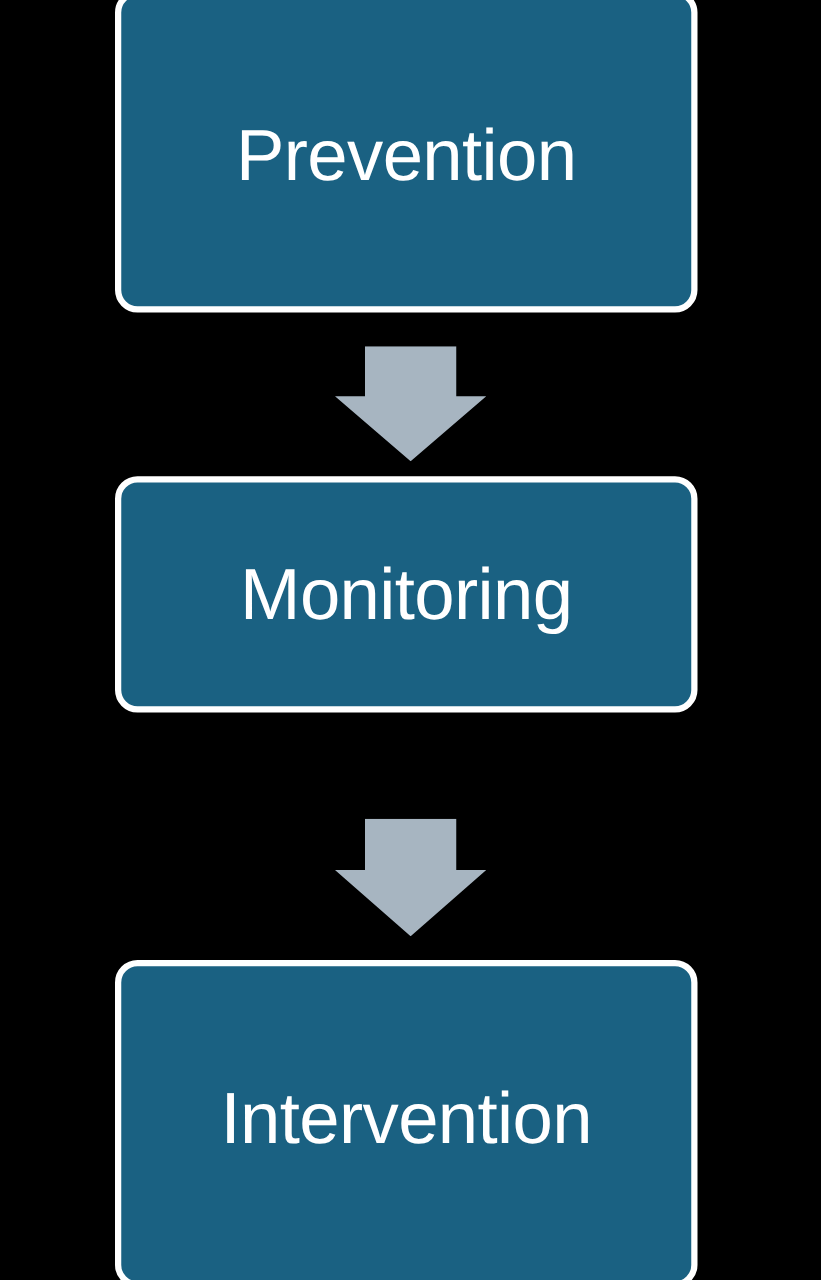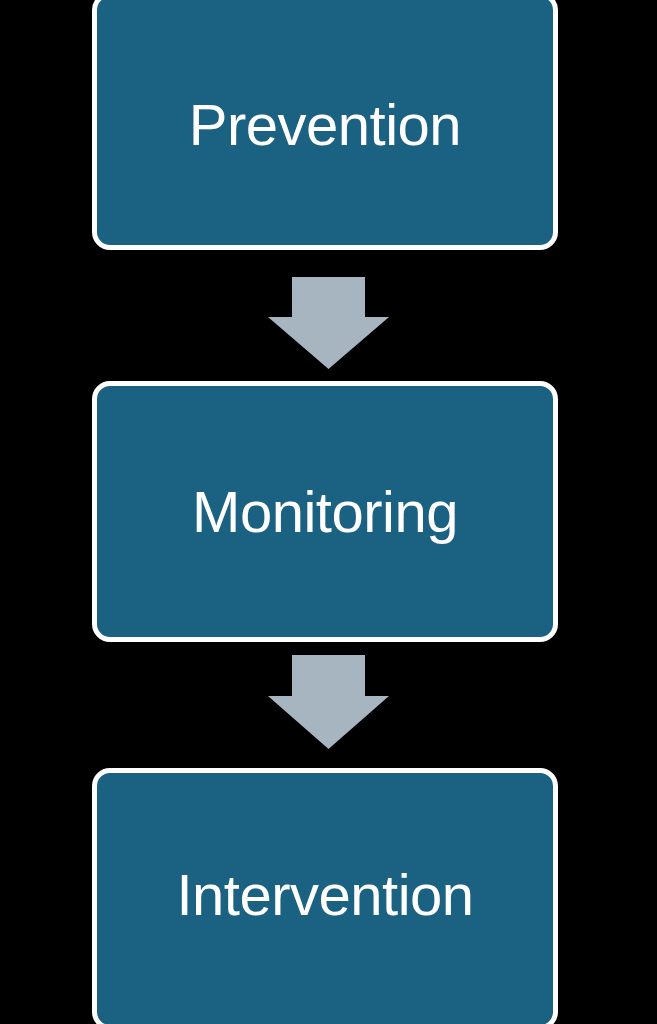--- a/index.html
+++ b/index.html
@@ -57,21 +57,21 @@
   #box-prevention .box-label {
     
     transform: translateY(4px);
   }
 
   
   #box-monitoring {
     left: 92px;
     top: 381px;
     width: 466px;
-    height: 261px;
+    height: 189px;
   }
 
   
   #box-intervention {
     left: 92px;
     top: 768px;
     width: 466px;
     height: 262px;
   }
   #box-intervention .box-label {

